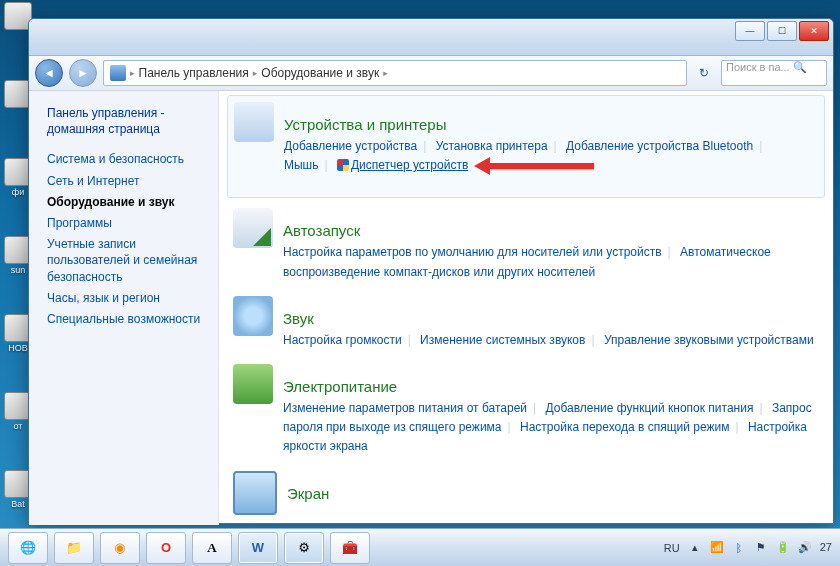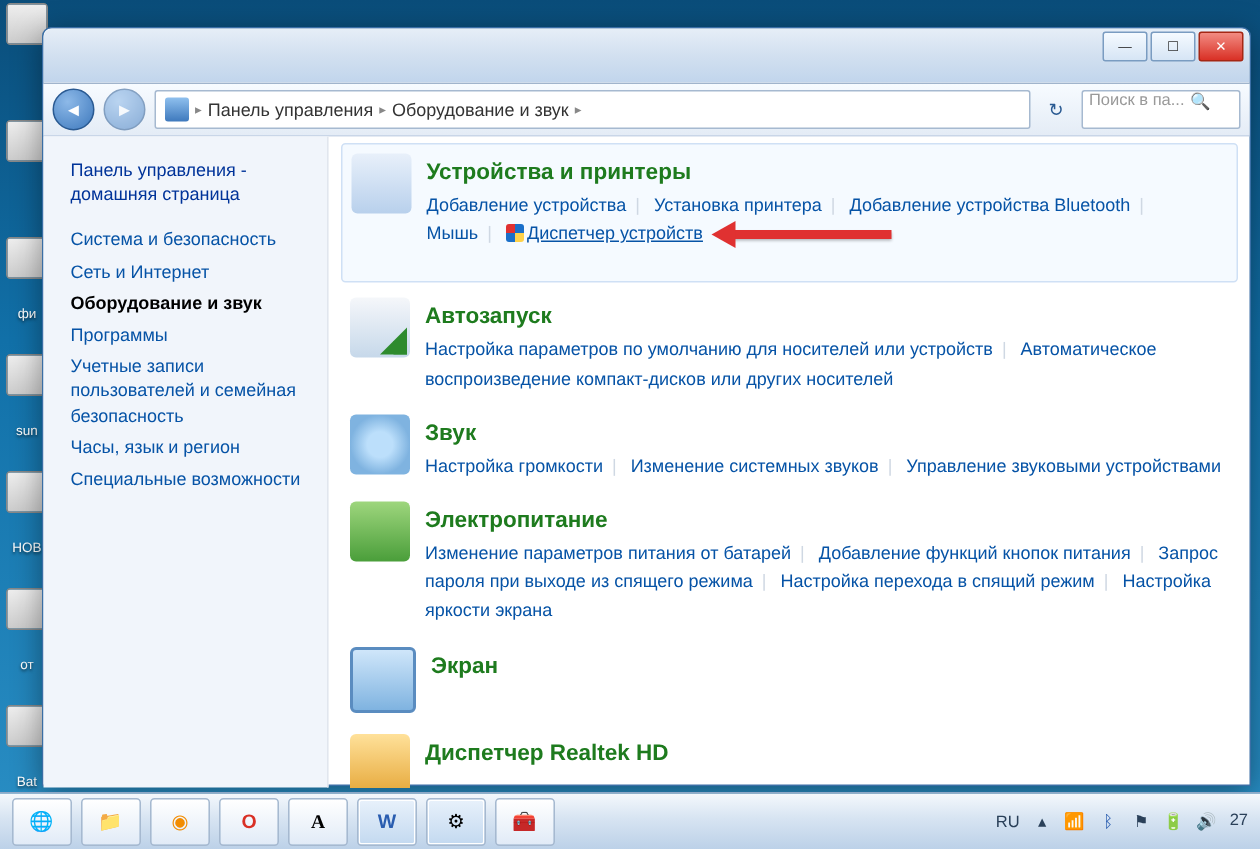--- a/index.html
+++ b/index.html
@@ -1,18 +1,18 @@
 <!DOCTYPE html>
 <html><head>
 <meta charset="utf-8">
 <style>
 html,body{margin:0;padding:0;font-family:"Segoe UI",Tahoma,sans-serif;font-size:12px;overflow:hidden;width:840px;height:566px;background:#1a6ea8}
 .desktop{position:relative;width:840px;height:566px;background:linear-gradient(180deg,#0a4d7a 0%,#1170a8 40%,#2a8fc5 100%)}
 .desktop-icons{position:absolute;left:4px;top:2px;display:flex;flex-direction:column;gap:8px}
-.dicon{width:28px;height:70px;display:flex;flex-direction:column;align-items:center;gap:19px;color:#fff;font-size:9px;text-align:center;text-shadow:0 1px 2px rgba(0,0,0,.6)}
+.dicon{width:28px;height:70px;display:flex;flex-direction:column;align-items:center;gap:2px;color:#fff;font-size:9px;text-align:center;text-shadow:0 1px 2px rgba(0,0,0,.6)}
 .dicon .box{width:26px;height:26px;background:linear-gradient(#eee,#ccc);border:1px solid #888;border-radius:3px}
 .dicon .lbl{line-height:1.1;word-break:break-all}
 
 .window{position:absolute;left:28px;top:18px;width:804px;height:504px;border:1px solid #3a6ea5;border-radius:6px 6px 0 0;background:#fff;box-shadow:0 4px 20px rgba(0,0,0,.4)}
 .chrome{height:36px;background:linear-gradient(180deg,#e6eef7 0%,#d2e0f0 50%,#c1d5ec 100%);border-radius:6px 6px 0 0;display:flex;align-items:center;border-bottom:1px solid #a0b4cc;position:relative}
 .winbtns{position:absolute;right:4px;top:2px;display:flex;gap:2px}
 .winbtn{width:28px;height:18px;border-radius:2px;display:flex;align-items:center;justify-content:center;font-size:9px;color:#333;border:1px solid #7a9cc1;background:linear-gradient(#f5faff,#d6e5f5)}
 .winbtn.close{background:linear-gradient(#f28b82,#d93025);border-color:#a52714;color:#fff}
 .addrbar{height:34px;background:linear-gradient(#f7fbff,#e4ecf6);border-bottom:1px solid #c9d6e8;display:flex;align-items:center;padding:0 6px;gap:6px}
 .navbtn{width:26px;height:26px;border-radius:50%;background:radial-gradient(circle at 35% 30%,#8db9e8,#3e79bd);border:1px solid #2a5a92;display:flex;align-items:center;justify-content:center;color:#fff;font-size:12px}
@@ -35,21 +35,21 @@
 .cat{display:flex;gap:10px;margin-bottom:14px}
 .cat .cicon{width:40px;height:40px;flex:none;border-radius:4px}
 .ci1{background:linear-gradient(#e8f0fa,#b8d0ec)}
 .ci2{background:linear-gradient(#f5f7fa,#c6d8ea);position:relative}
 .ci2::after{content:"";position:absolute;right:2px;bottom:2px;width:0;height:0;border-left:9px solid transparent;border-top:9px solid transparent;border-right:9px solid #2e8b2e;border-bottom:9px solid #2e8b2e}
 .ci3{background:radial-gradient(circle,#bcdffb 30%,#7fb3e0 70%)}
 .ci4{background:linear-gradient(#9ed67d,#4a9e3a);border-radius:50% 50% 8px 8px}
 .ci5{background:linear-gradient(#cfe6fa,#7fb3e0);border:2px solid #5a8cc0}
 .ci6{background:linear-gradient(#ffe19a,#e6a83a)}
 .cat .cbody{flex:1}
-.cat h3{margin:4px 0 4px;font-size:15px;font-weight:700;color:#1e7b1e}
+.cat h3{margin:14px 0 4px;font-size:15px;font-weight:400;color:#1e7b1e}
 .cat h3 a{color:#1e7b1e;text-decoration:none}
 .cat .links{font-size:12px;line-height:1.6;color:#003399}
 .cat .links a{color:#0653a6;text-decoration:none}
 .cat .links .pipe{color:#cfd8e3;margin:0 6px}
 .shield{display:inline-block;width:12px;height:12px;vertical-align:-2px;margin-right:2px;background:conic-gradient(#1a6fc9 0 25%,#ffd24a 0 50%,#1a6fc9 0 75%,#e03131 0);border-radius:2px}
 .highlight{border:1px solid #cfe0f5;background:#f5faff;padding:6px 6px 8px;border-radius:3px;margin:-6px -6px 10px}
 .redarrow{position:relative;display:inline-block;width:120px;height:12px;vertical-align:middle;margin-left:2px}
 .redarrow::before{content:"";position:absolute;left:14px;top:3px;right:0;height:6px;background:#e03131;box-shadow:0 1px 2px rgba(0,0,0,.3)}
 .redarrow::after{content:"";position:absolute;left:0;top:-3px;width:0;height:0;border-right:16px solid #e03131;border-top:9px solid transparent;border-bottom:9px solid transparent}
 

